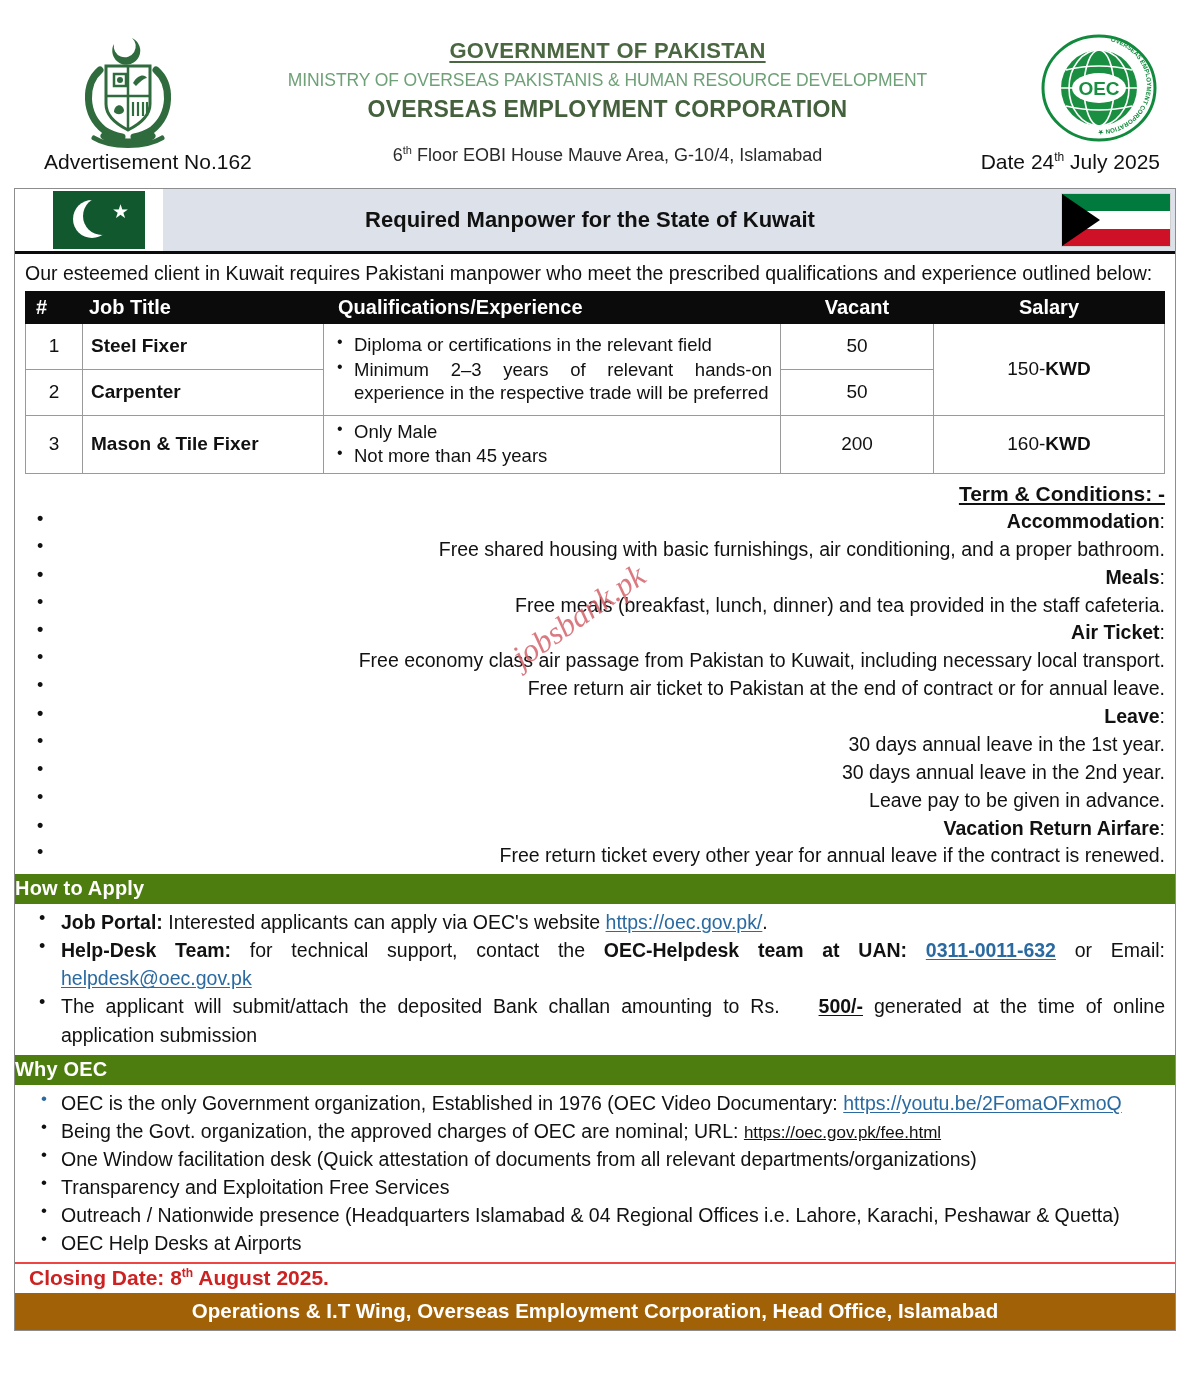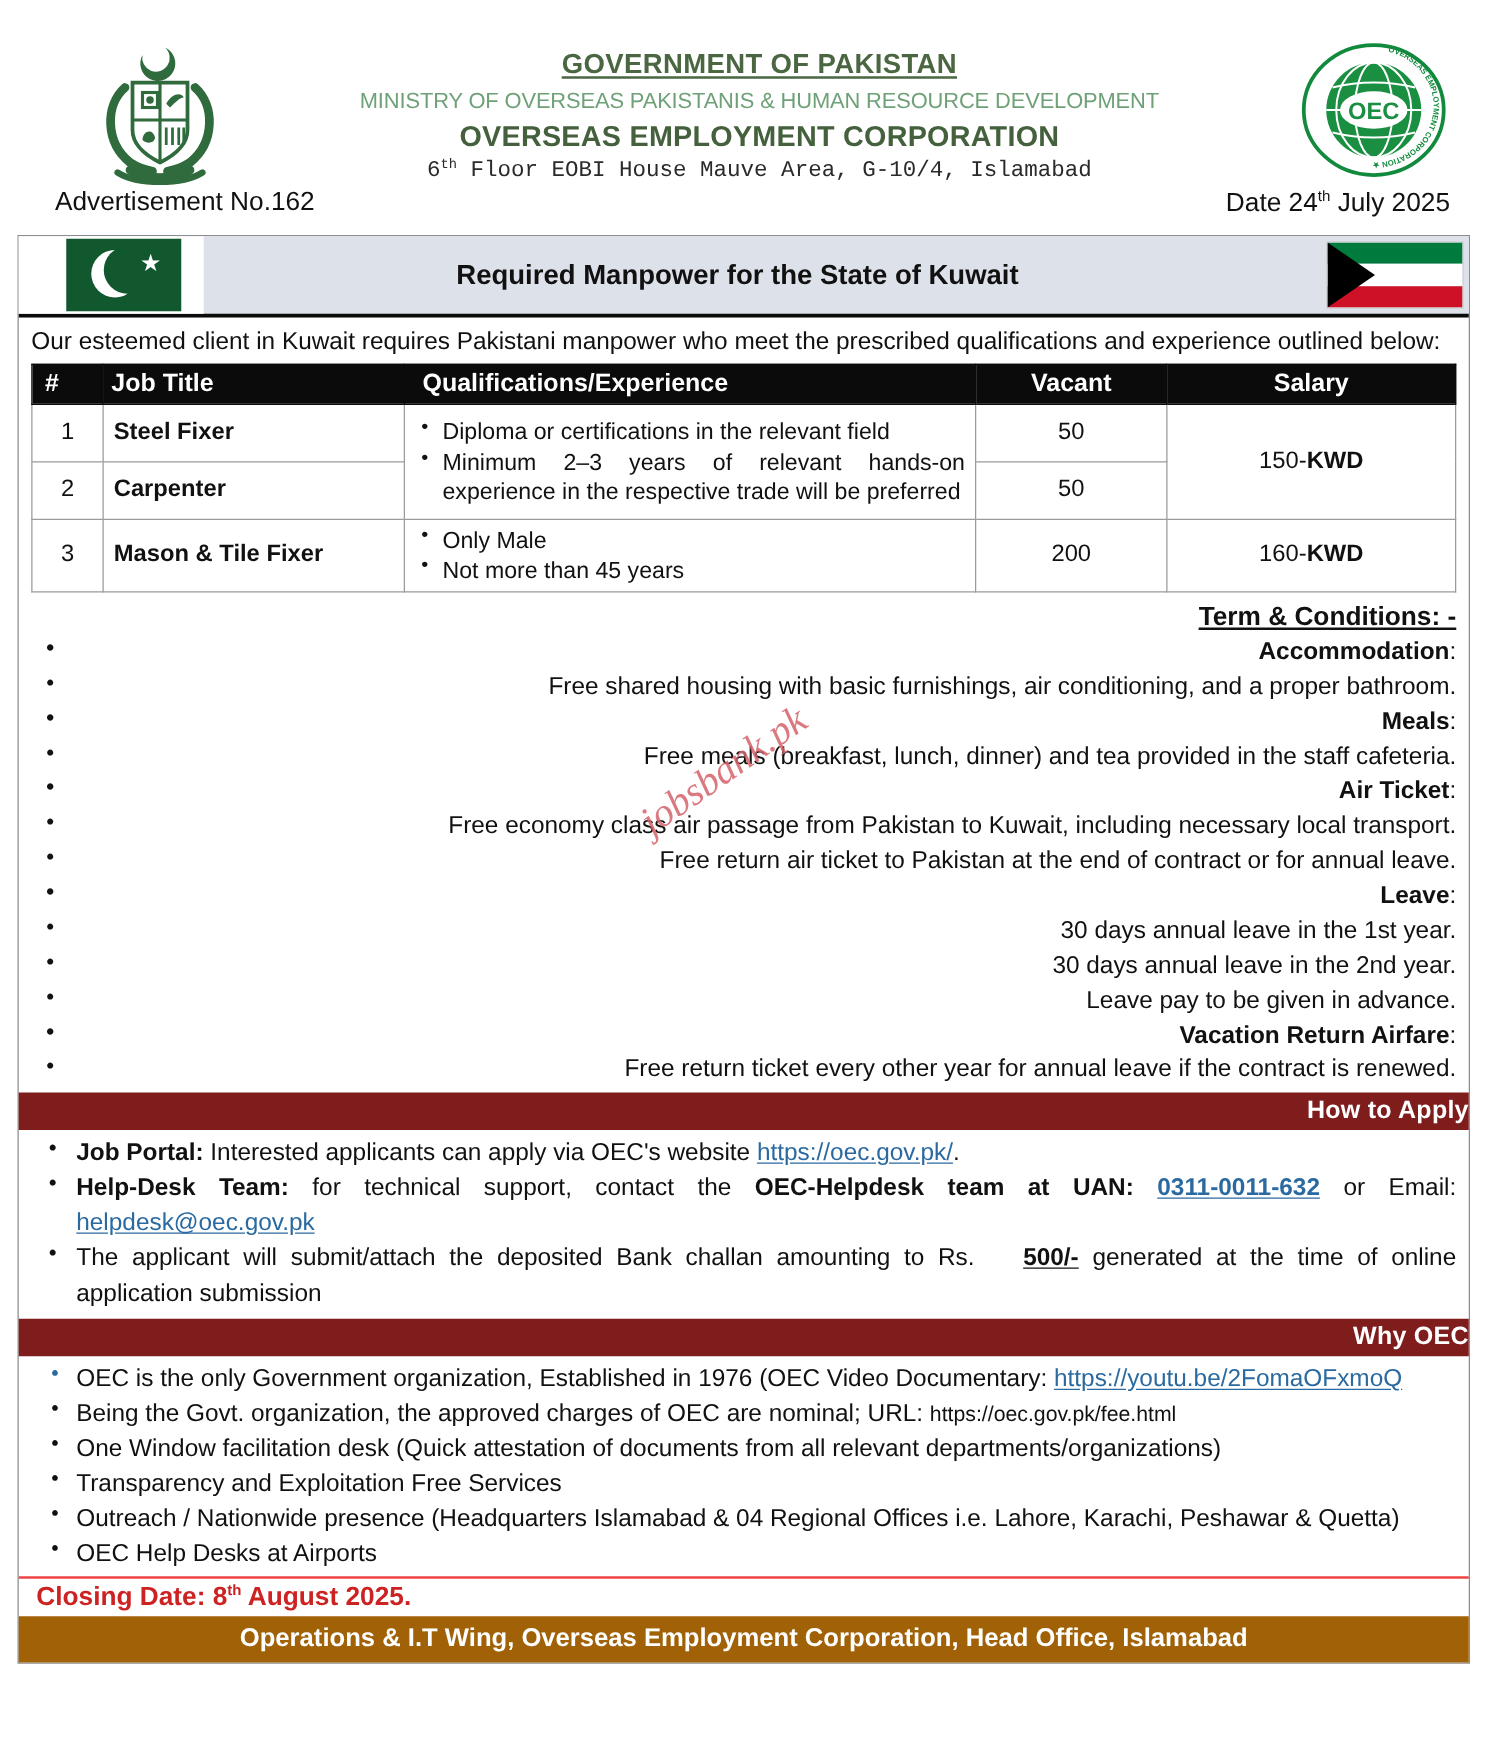--- a/index.html
+++ b/index.html
@@ -64,23 +64,22 @@
     font-size: 23px;
     font-weight: bold;
     color: #44603c;
     letter-spacing: 0.2px;
     margin-top: 6px;
     line-height: 1.15;
   }
   .addr-line {
     font-size: 18px;
     color: #2a2a2a;
-    margin-top: 3px;
+    margin-top: 21px;
     line-height: 1.15;
-    font-family: Liberation Mono, monospace;
   }
   .addr-line sup { font-size: 11px; }
 
   .adv-row {
     position: relative;
     height: 32px;
   }
   .adv-no {
     position: absolute;
     left: 44px;
@@ -279,25 +278,25 @@
     left: 12px;
     top: -2px;
     font-size: 18px;
     color: #111;
   }
   ul.bul > li.bold-head { font-weight: bold; }
   ul.bul > li.bold-head span.tail { font-weight: normal; }
 
   
   .barhead {
-    background: #7f1d1d;
+    background: #4d7c0f;
     color: #ffffff;
     font-size: 20px;
     font-weight: bold;
-    text-align: right;
+    text-align: left;
     padding: 3px 0 4px 0;
     letter-spacing: 0.2px;
   }
 
   .apply {
     padding: 4px 10px 6px 10px;
   }
   ul.apply-list { margin:0; padding:0; list-style:none; }
   ul.apply-list > li {
     position: relative;
@@ -335,21 +334,21 @@
     text-align: justify;
   }
   ul.why-list > li::before {
     content: "•";
     position: absolute;
     left: 16px;
     top: -2px;
     font-size: 17px;
   }
   ul.why-list > li.blue-bullet::before { color: #2a6aa0; }
-  .small-url { font-size: 17px; }
+  .small-url { font-size: 17px; text-decoration: underline; }
 
   .closing-wrap {
     border-top: 2px solid #ef4444;
     padding: 2px 0 3px 14px;
   }
   .closing {
     color: #cc2222;
     font-weight: bold;
     font-size: 21px;
   }

